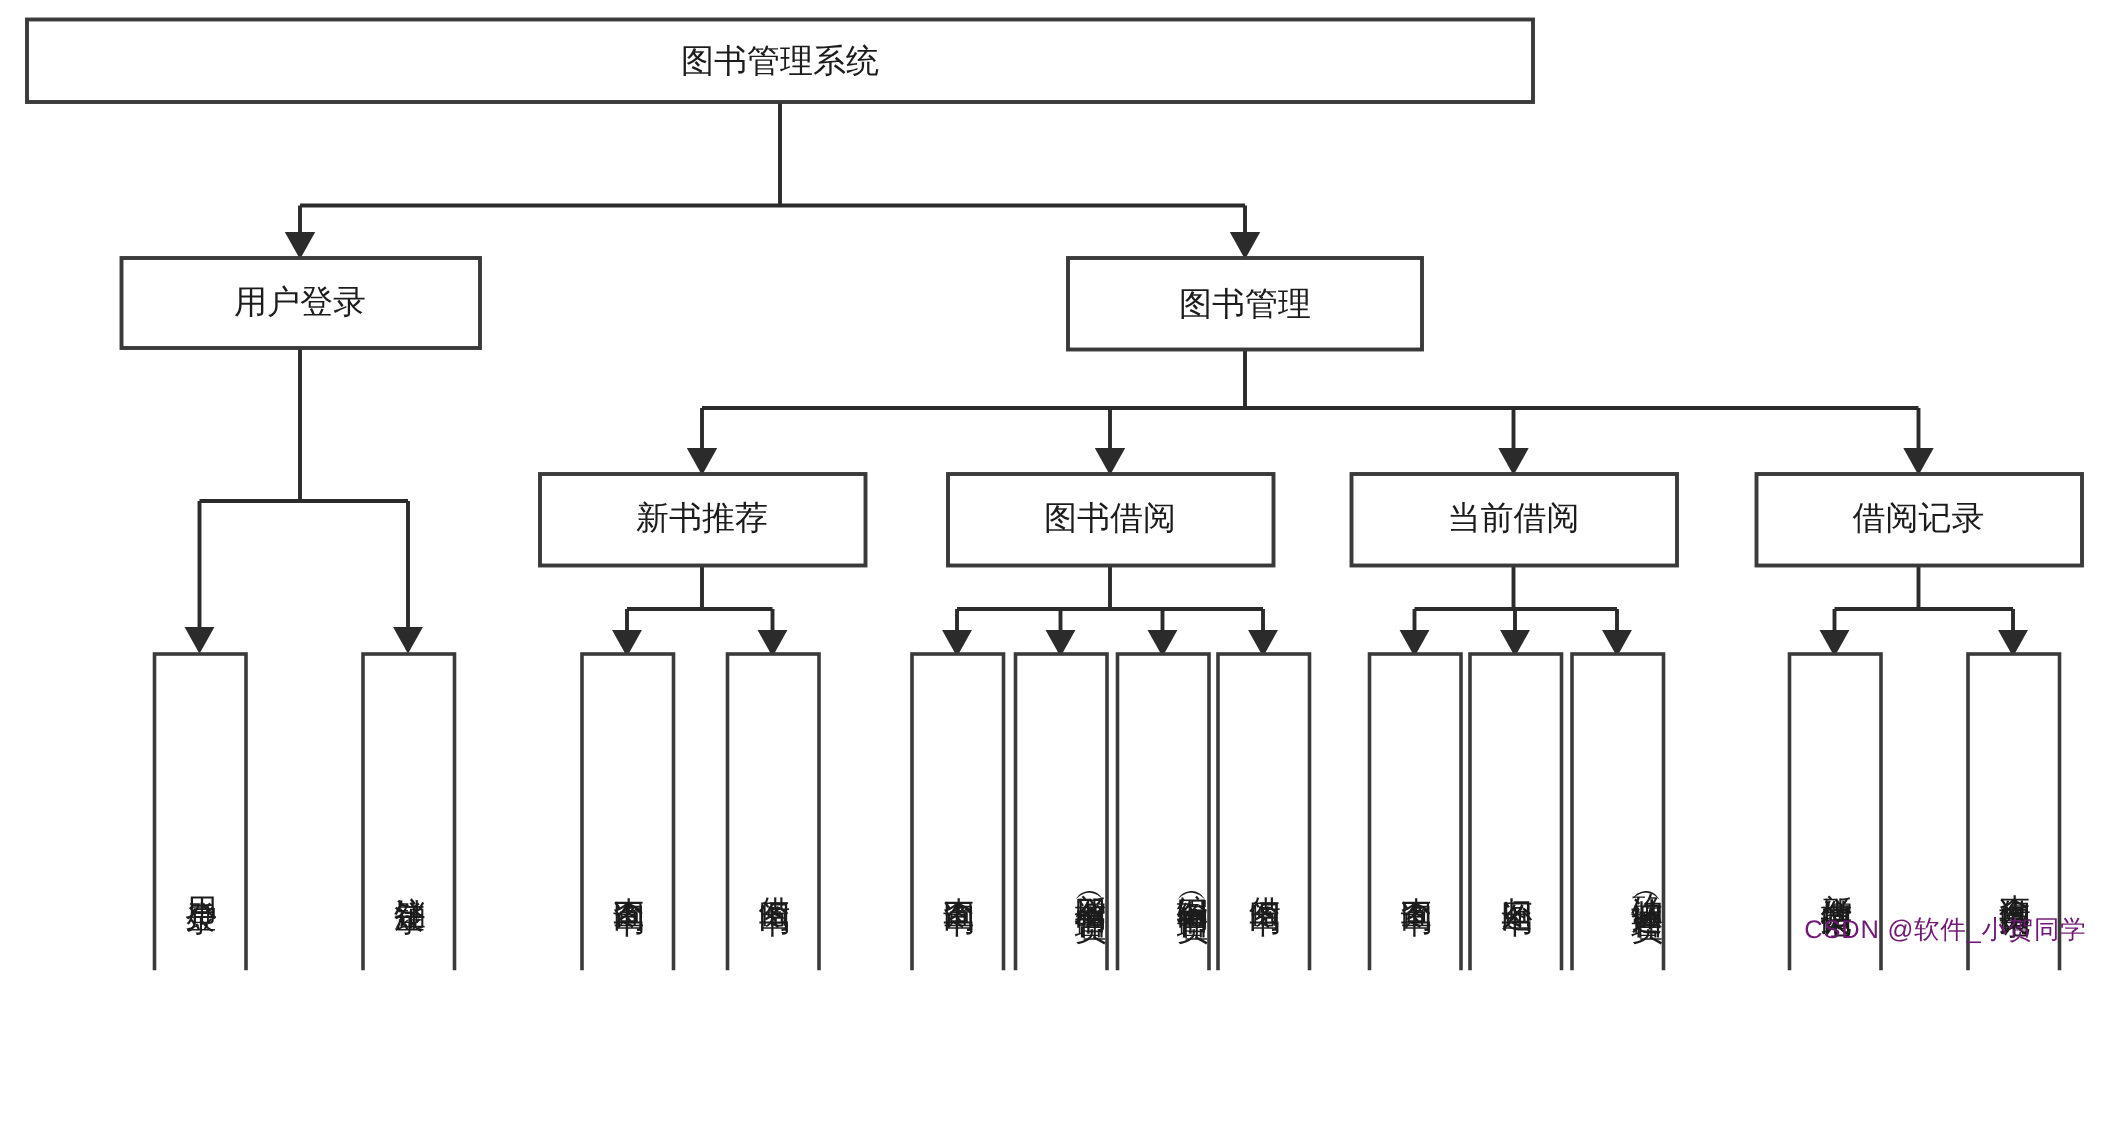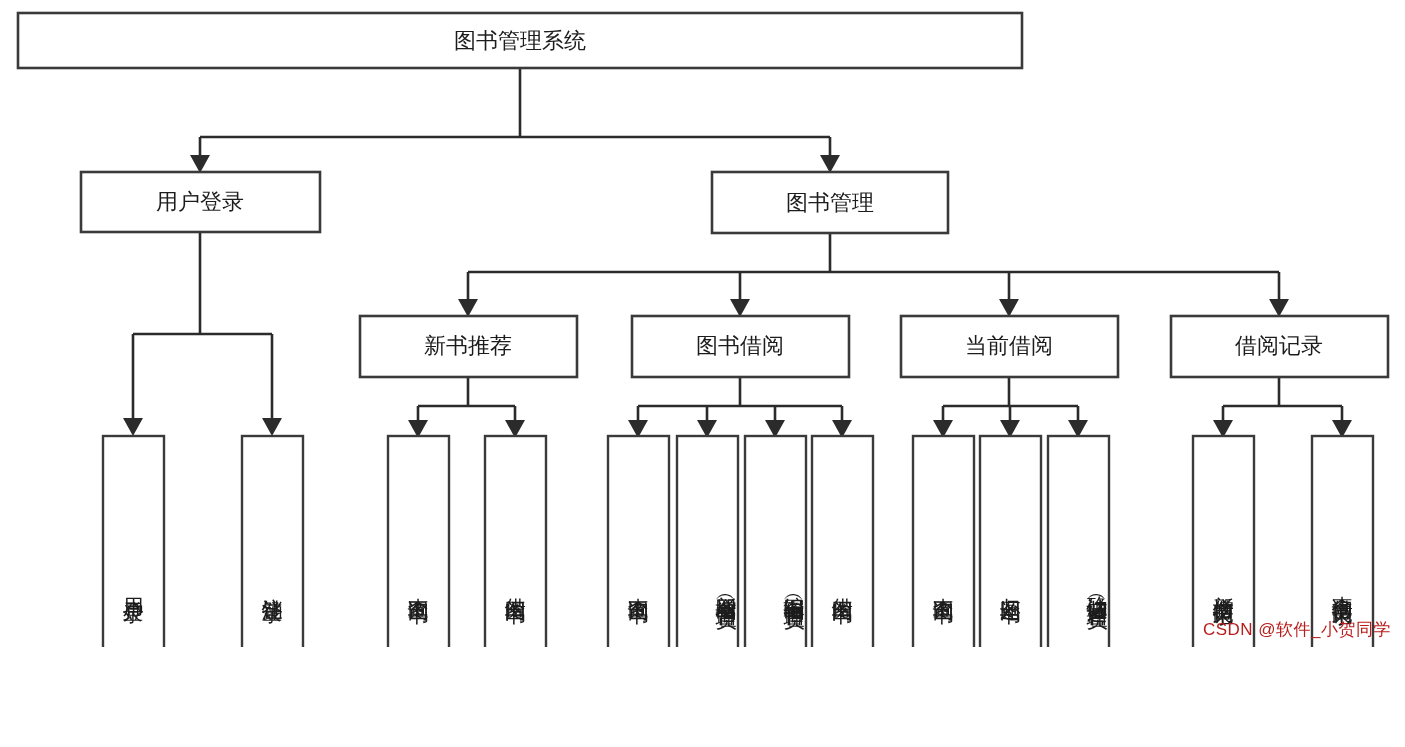--- a/index.html
+++ b/index.html
@@ -58,24 +58,24 @@
     font-size: 21px;
     line-height: 1.12;
     letter-spacing: 2px;
     color: #1c1c1c;
     pointer-events: none;
     white-space: nowrap;
   }
   .watermark {
     position: absolute;
     right: 14px;
-    bottom: 6px;
+    bottom: 16px;
     font-family: "Liberation Sans", "DejaVu Sans", sans-serif;
     font-size: 17px;
-    color: #b91c1c;
+    color: #701a75;
     letter-spacing: 0.5px;
     user-select: none;
   }
 </style>
 </head>
 <body>
 
 <div id="diagram-root">
 
   <svg class="diagram-canvas" viewBox="0 0 1405 747" xmlns="http://www.w3.org/2000/svg">

